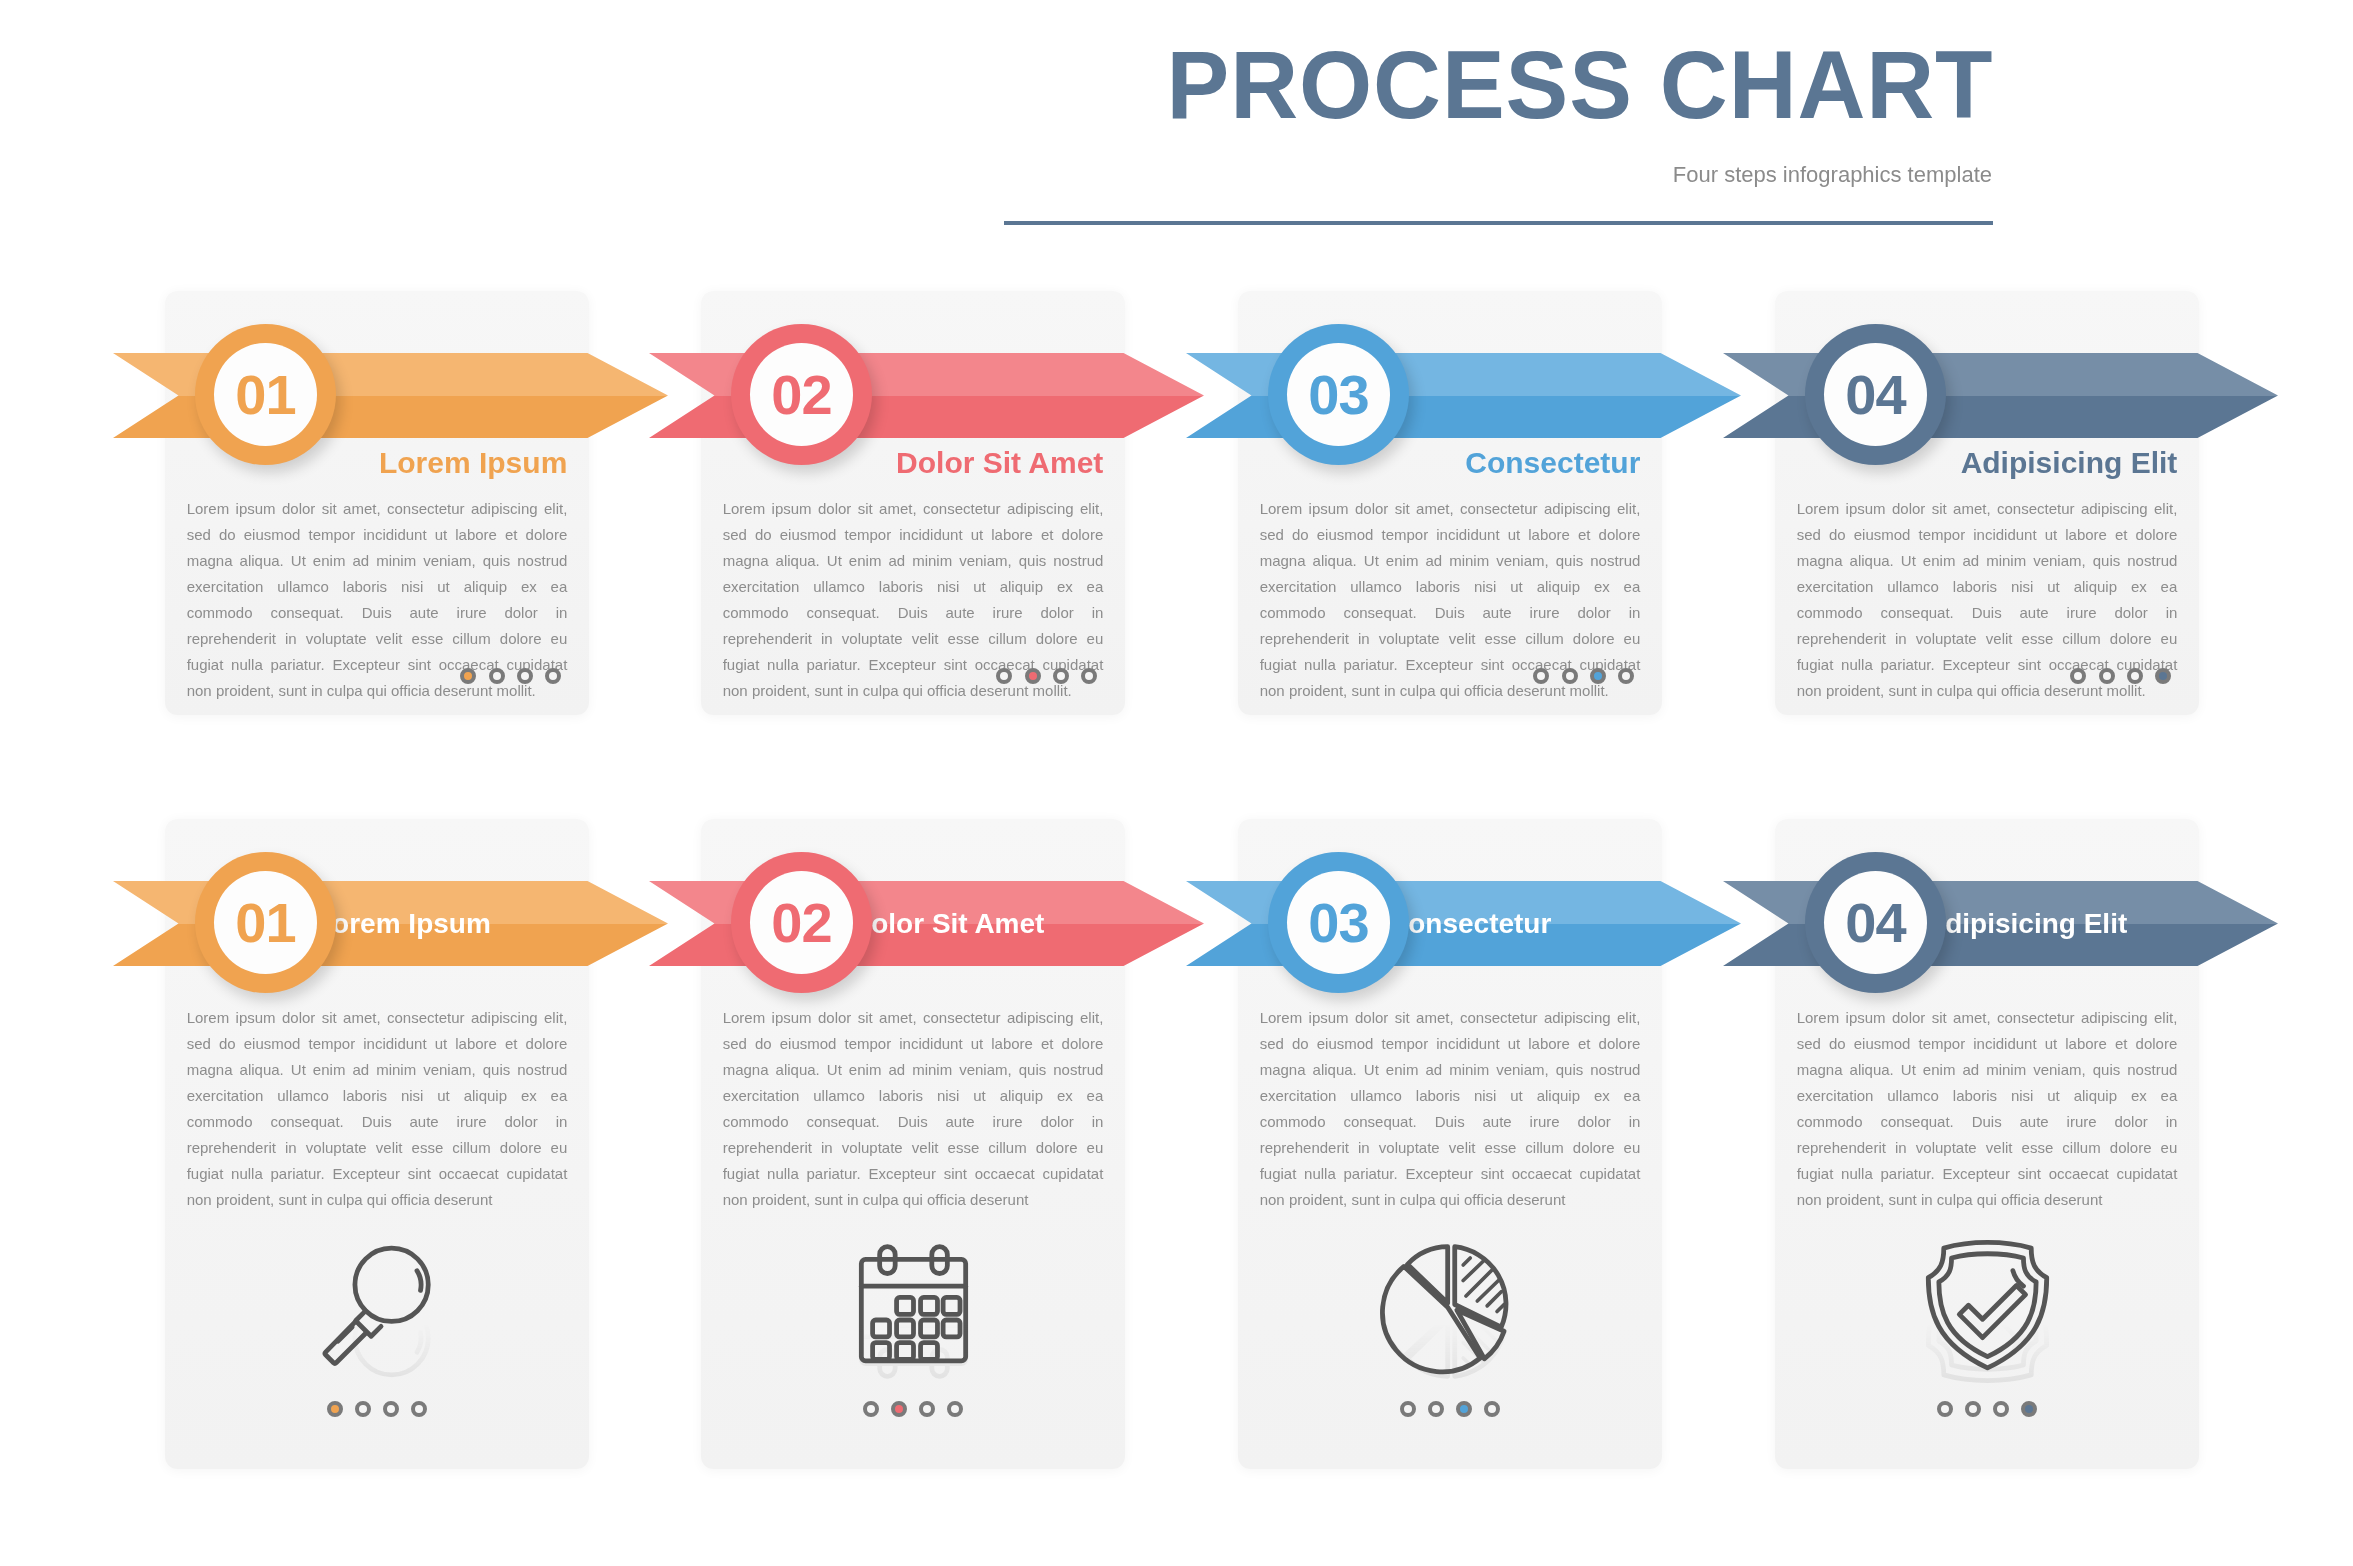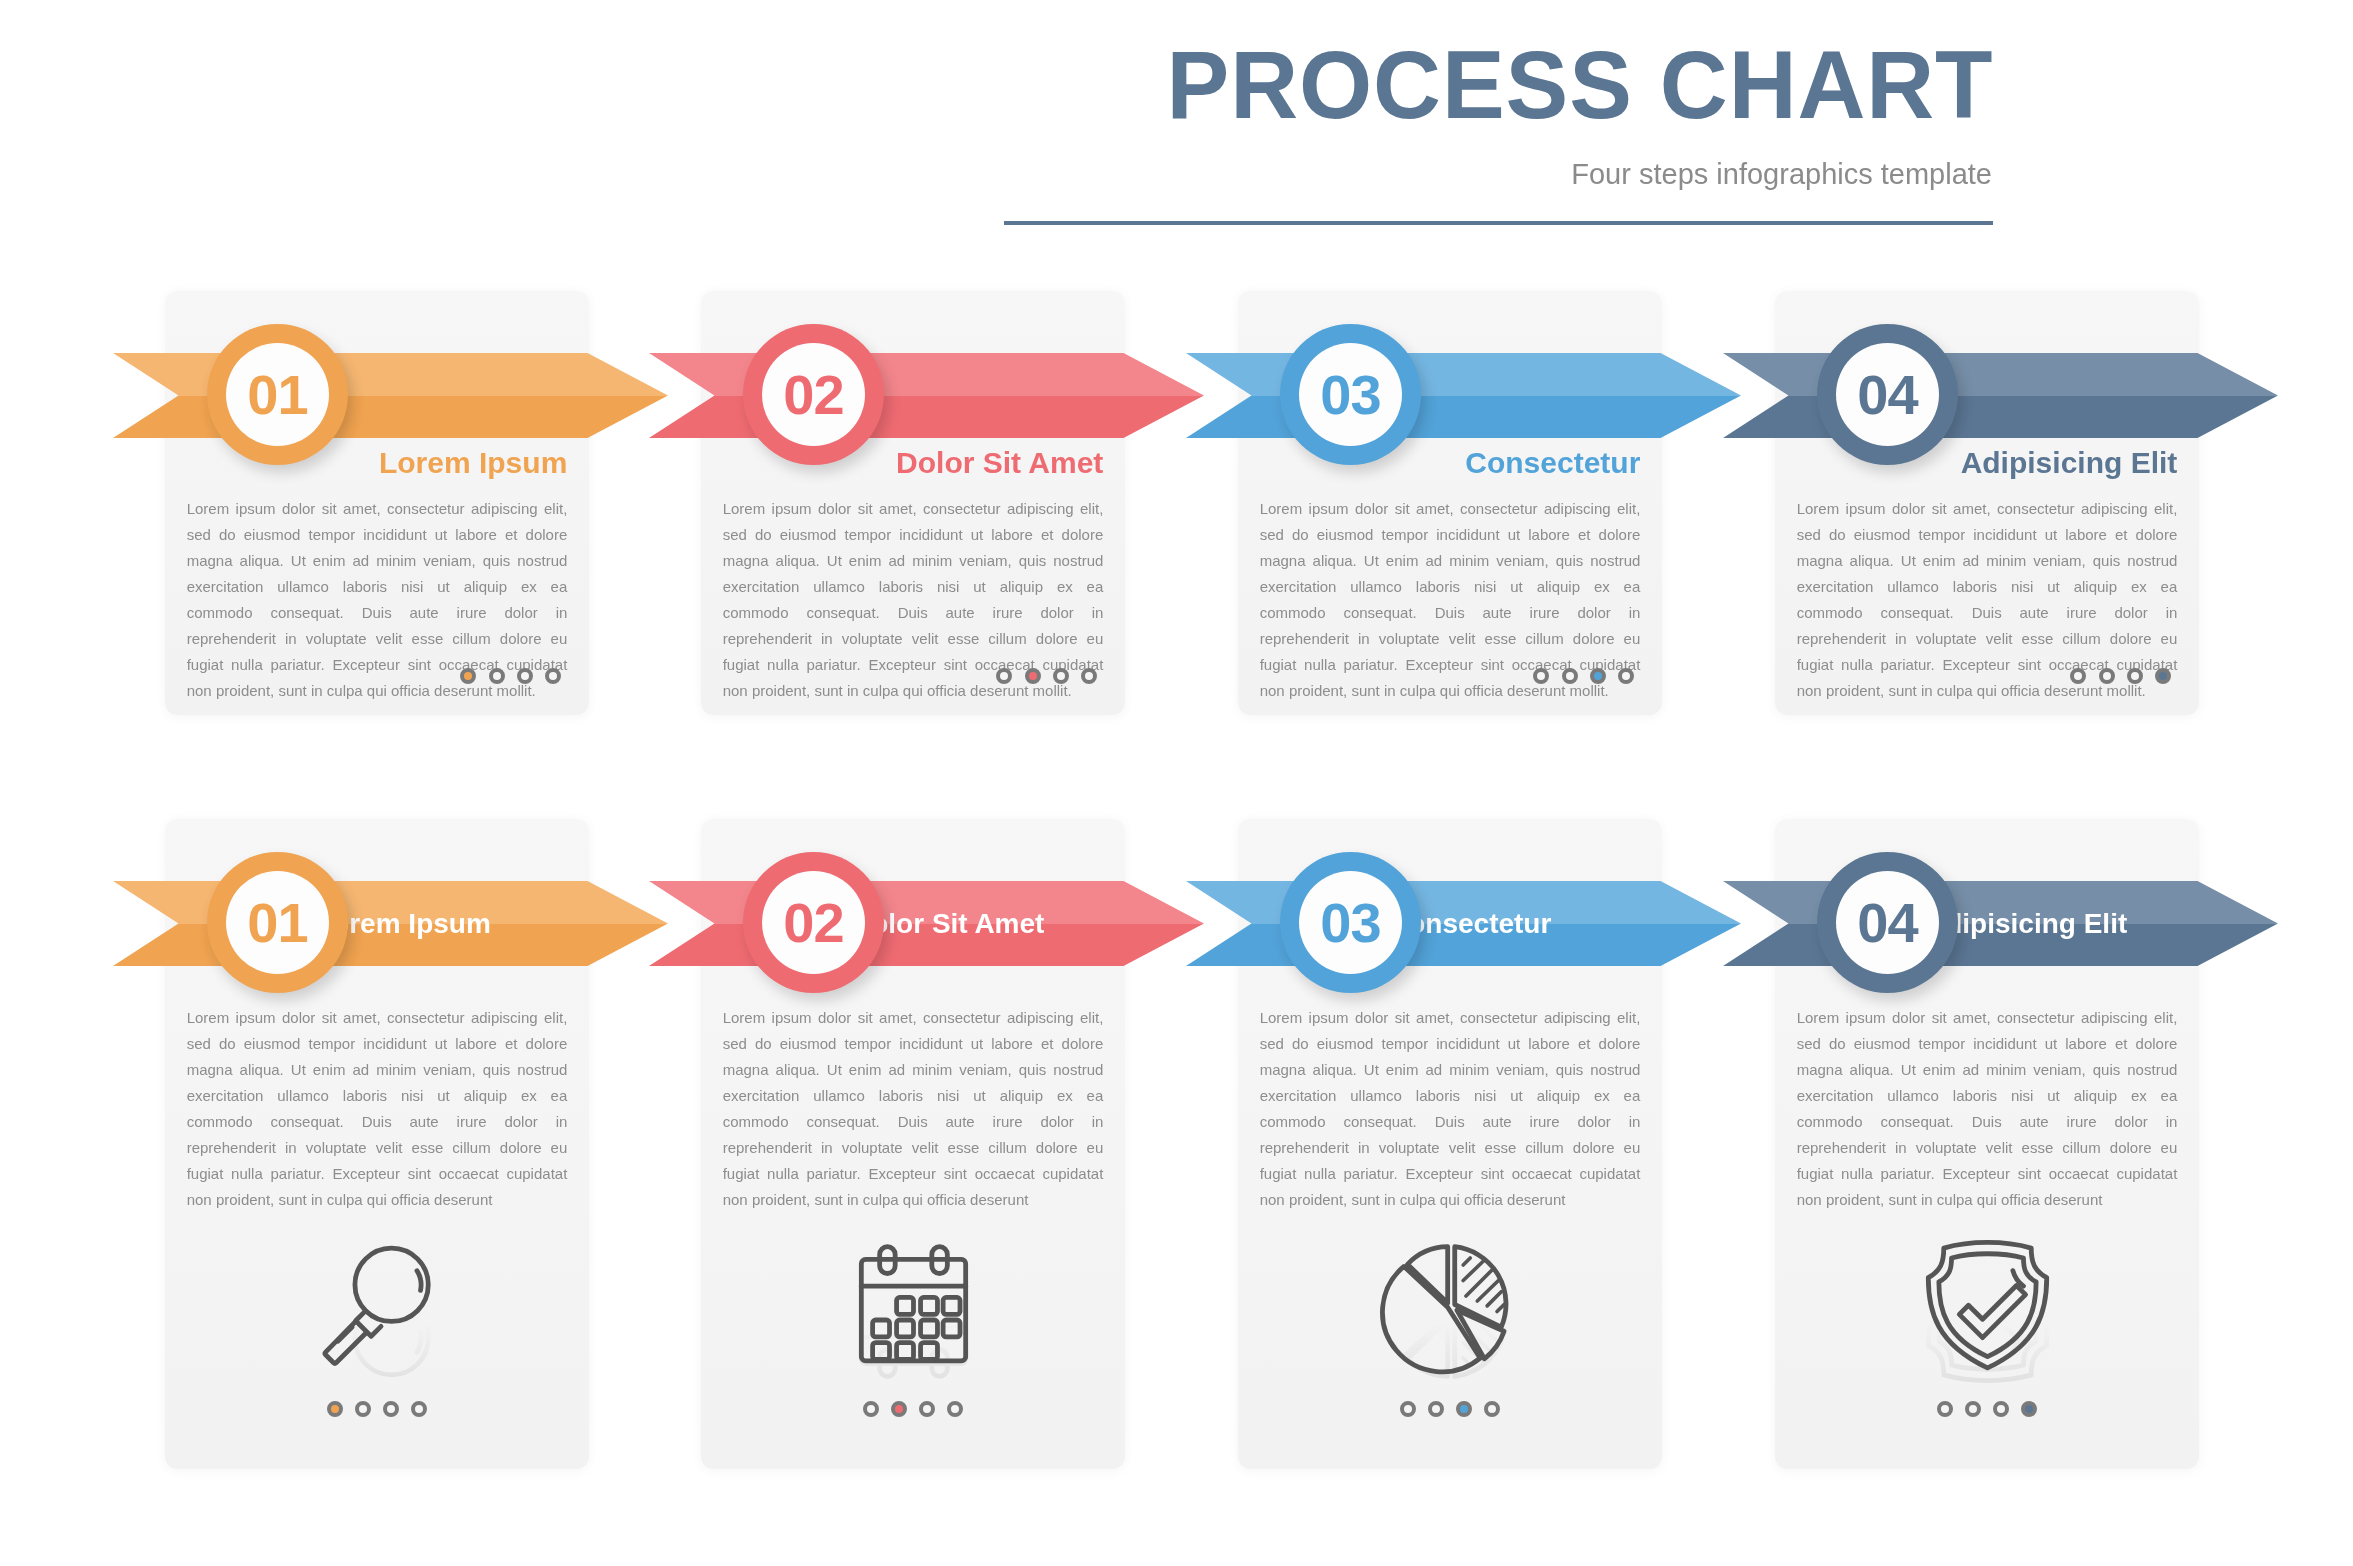--- a/index.html
+++ b/index.html
@@ -20,21 +20,21 @@
     font-size:97px; line-height:89px;
     font-weight:700; letter-spacing:0.9px;
     color:#5b7693;
     font-family:"Liberation Sans", sans-serif;
     white-space:nowrap;
     transform:scaleX(0.97);
     transform-origin:right center;
   }
   #subtitle{
     position:absolute; right:67px; top:160px;
-    font-size:29px; line-height:29px;
+    font-size:22px; line-height:29px;
     color:#8b8b8b; font-weight:400;
     white-space:nowrap;
   }
   #title-rule{
     position:absolute; right:66px; top:221px;
     width:989px; height:4.2px; background:#5b7693;
   }
 
   
   .row{position:absolute; left:0; width:2354px;}
@@ -65,21 +65,21 @@
     position:absolute; inset:0;
     clip-path:polygon(0 0, 85.5% 0, 100% 50%, 85.5% 100%, 0 100%, 11.8% 50%);
   }
   .arrow .band .top{position:absolute;left:0;top:0;width:100%;height:50%;}
   .arrow .band .bot{position:absolute;left:0;top:50%;width:100%;height:50%;}
 
   
   .circle{
     position:absolute;
     width:141px;height:141px;
-    left:42px; top:42px;
+    left:30px; top:42px;
     border-radius:50%;
     display:flex;align-items:center;justify-content:center;
     box-shadow:4.7px 7.5px 14px rgba(0,0,0,0.16);
     z-index:5;
   }
   .circle .inner{
     width:103px;height:103px;border-radius:50%;
     background:#fdfdfd;
     display:flex;align-items:center;justify-content:center;
     box-shadow:inset 0 0 0 0 rgba(0,0,0,0);

